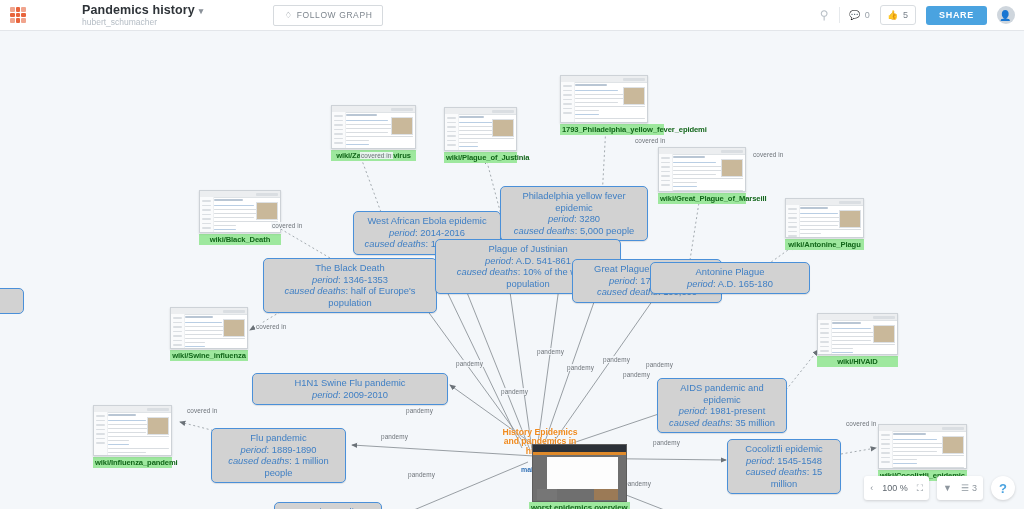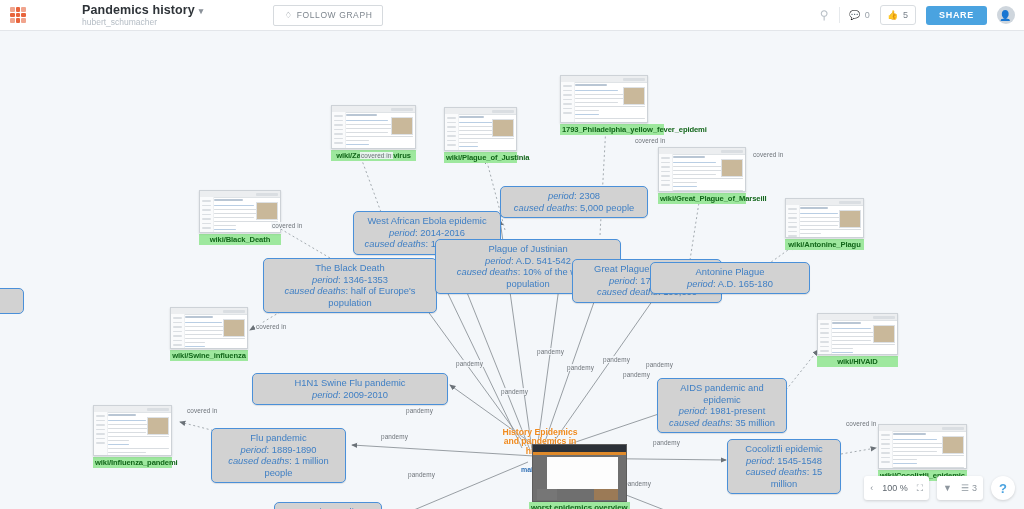--- a/index.html
+++ b/index.html
@@ -218,26 +218,27 @@
         <span class="t">West African Ebola epidemic</span>
         <span class="t"><em>period</em>: <span>2014-2016</span></span>
         <span class="t"><em>caused deaths</em>: <span>11,325 deaths</span></span>
       </div>
       <div class="card" style="left: 263px; top: 228px; width: 174px;">
         <span class="t">The Black Death</span>
         <span class="t"><em>period</em>: <span>1346-1353</span></span>
         <span class="t"><em>caused deaths</em>: <span>half of Europe's population</span></span>
       </div>
       <div class="card" style="left: 500px; top: 156px; width: 148px;">
-        <span class="t"><em>period</em>: <span>2308</span></span>
+        <span class="t">Philadelphia yellow fever epidemic</span>
+        <span class="t"><em>period</em>: <span>3280</span></span>
         <span class="t"><em>caused deaths</em>: <span>5,000 people</span></span>
       </div>
       <div class="card" style="left: 435px; top: 209px; width: 186px;">
         <span class="t">Plague of Justinian</span>
-        <span class="t"><em>period</em>: <span>A.D. 541-542</span></span>
+        <span class="t"><em>period</em>: <span>A.D. 541-861</span></span>
         <span class="t"><em>caused deaths</em>: <span>10% of the world's population</span></span>
       </div>
       <div class="card" style="left: 572px; top: 229px; width: 150px;">
         <span class="t">Great Plague of Marseille</span>
         <span class="t"><em>period</em>: <span>1720-1722</span></span>
         <span class="t"><em>caused deaths</em>: <span>100,000</span></span>
       </div>
       <div class="card" style="left: 650px; top: 232px; width: 160px;">
         <span class="t">Antonine Plague</span>
         <span class="t"><em>period</em>: <span>A.D. 165-180</span></span>

